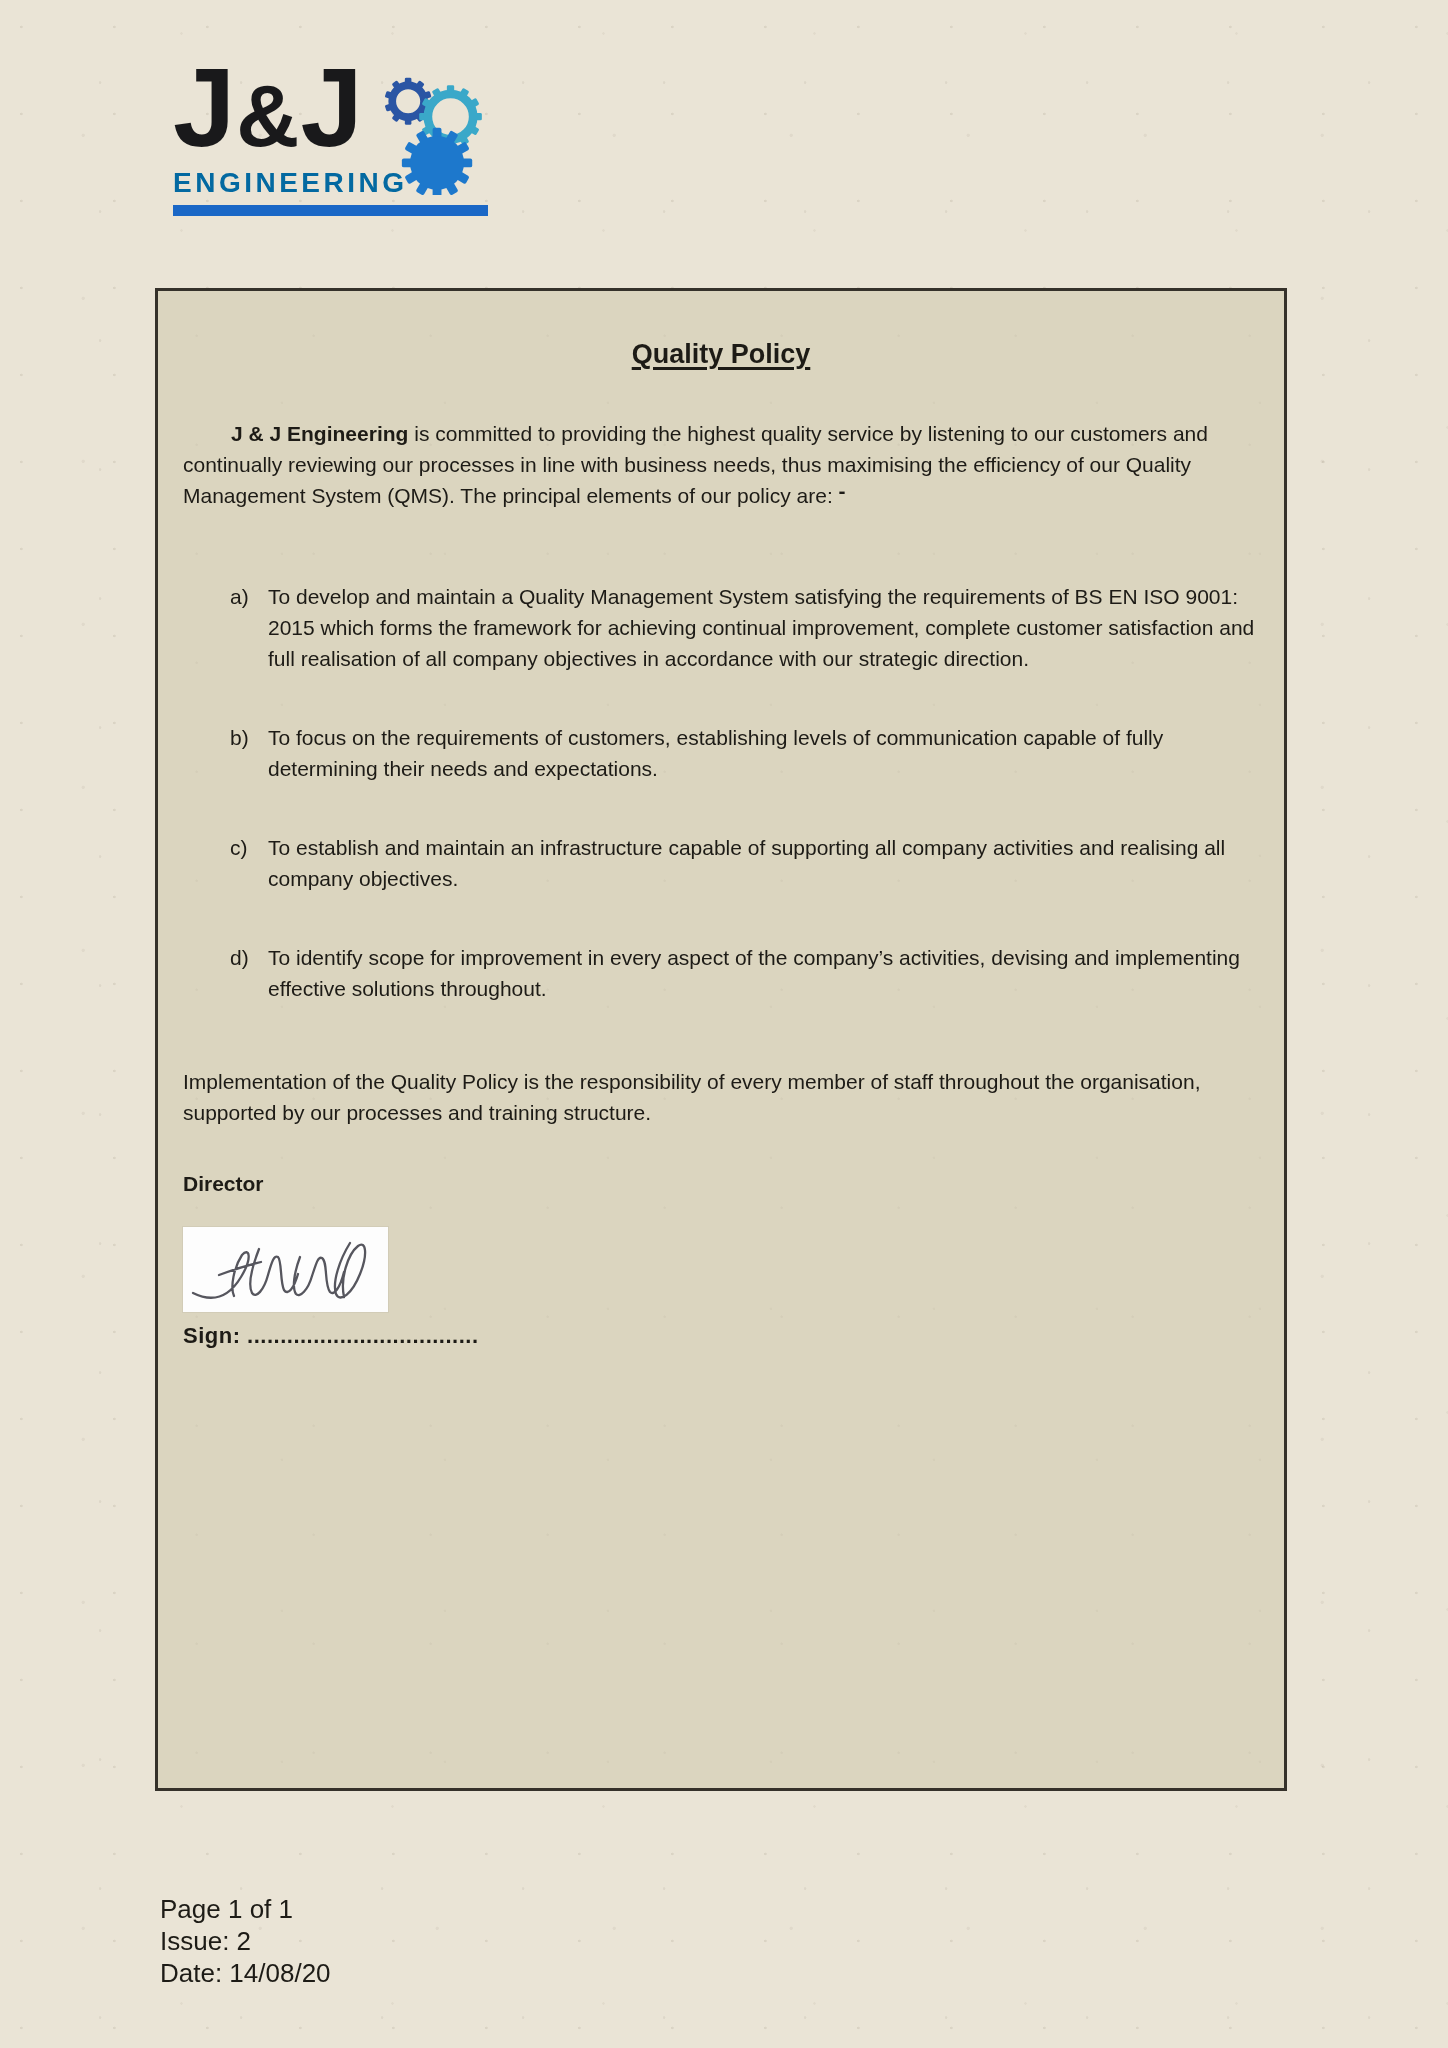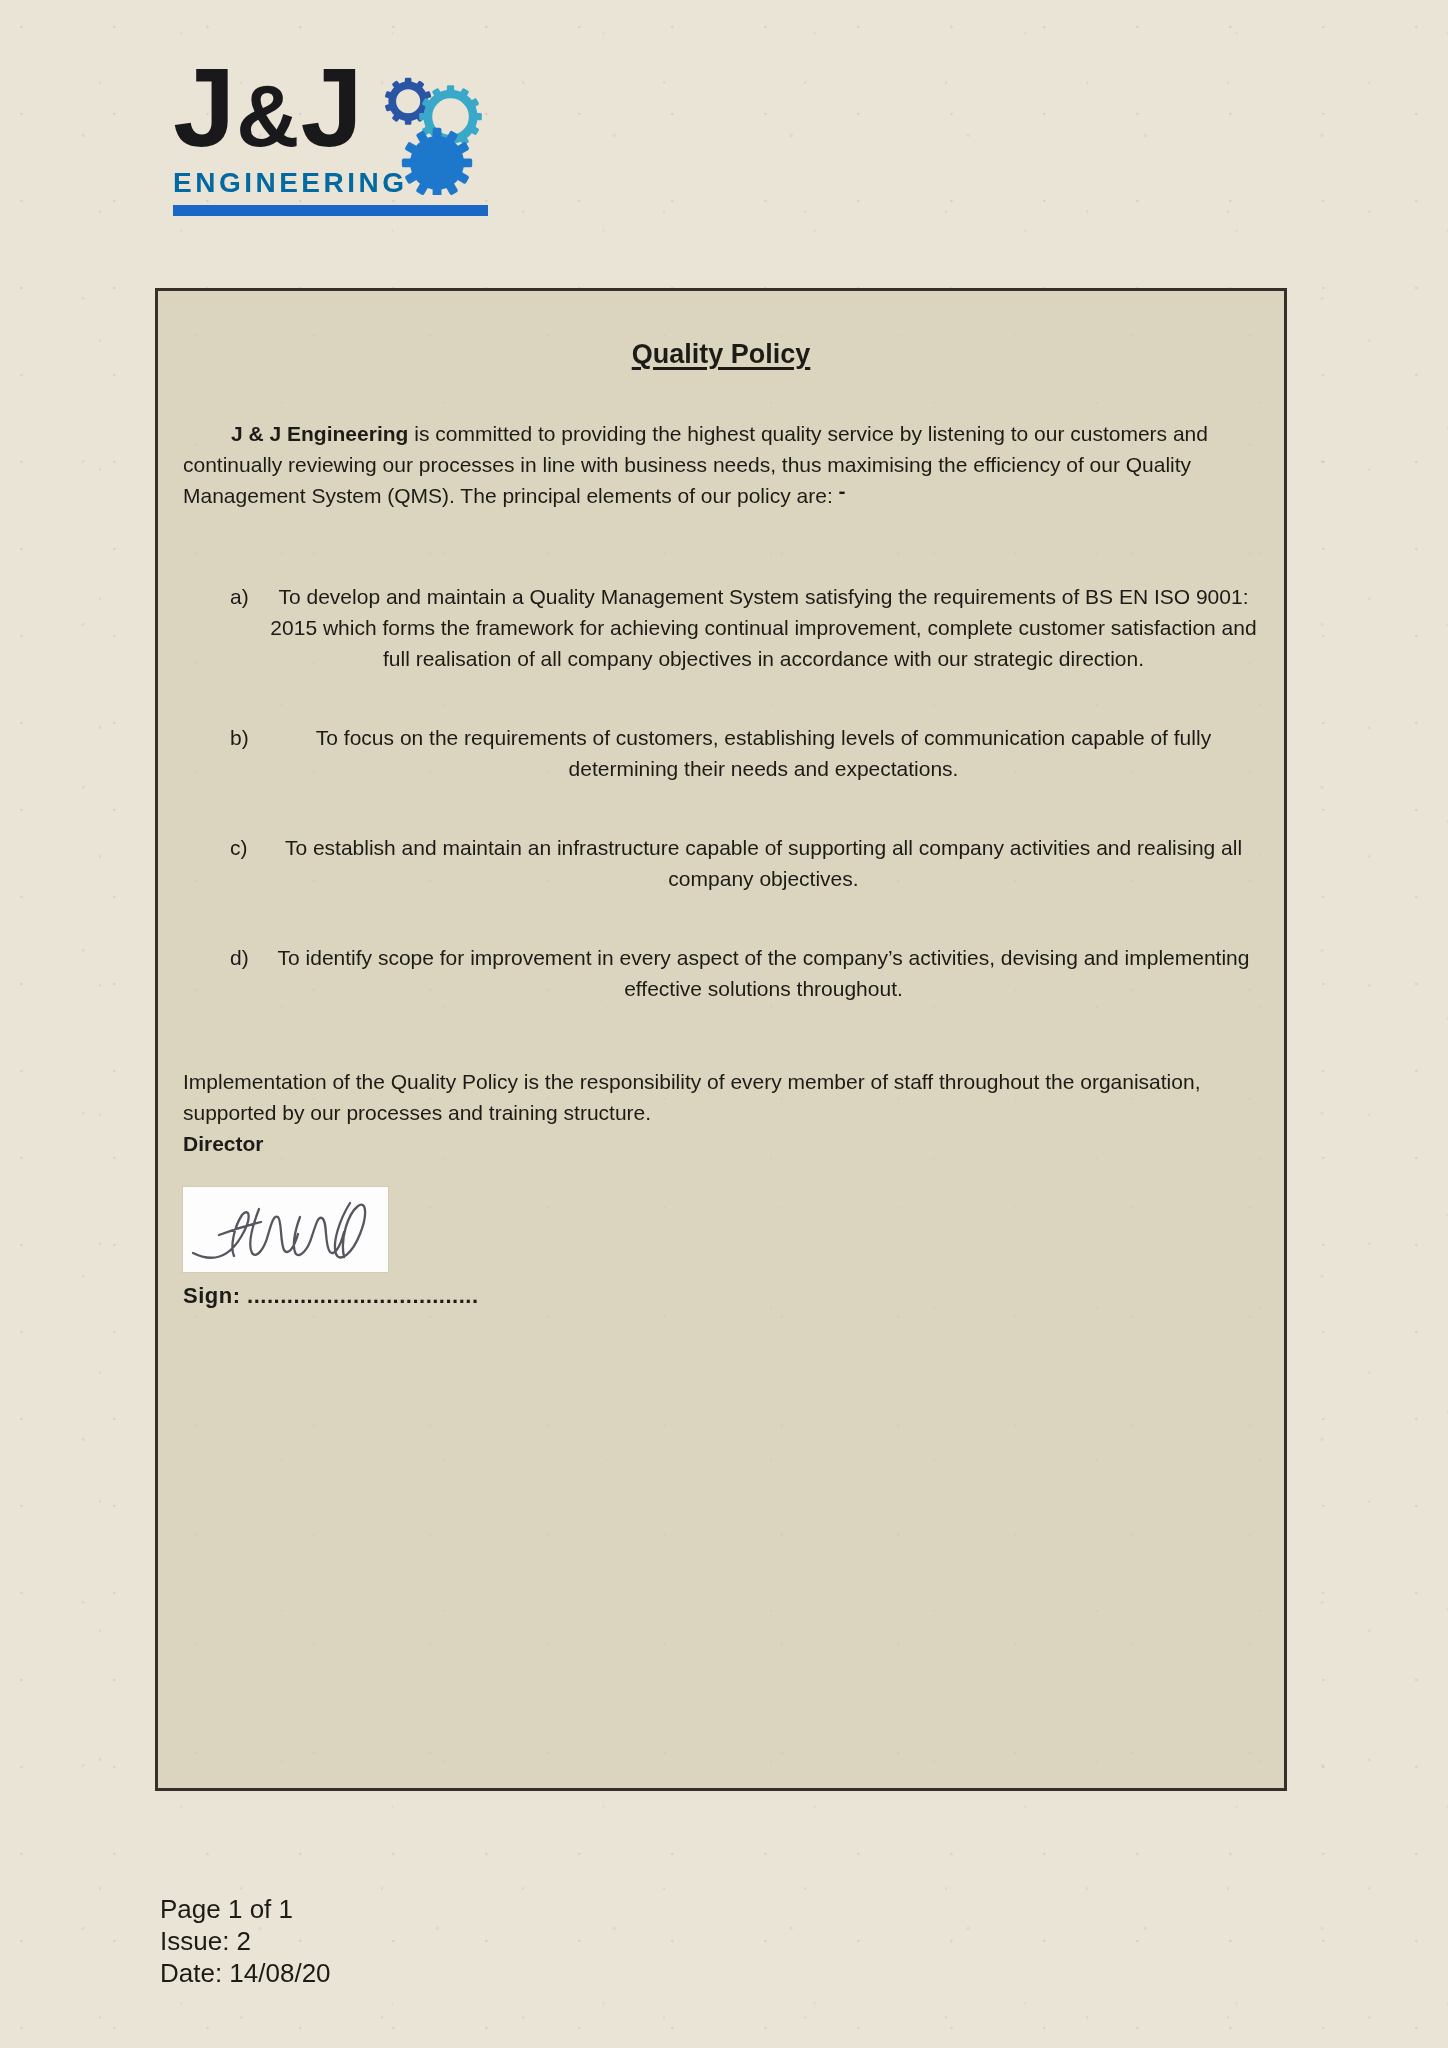--- a/index.html
+++ b/index.html
@@ -58,22 +58,22 @@
     text-decoration:underline;
     text-underline-offset:4px;
     text-decoration-thickness:2.5px;
     margin-bottom:48px;
   }
   .intro{margin-bottom:70px;}
   .intro b{font-weight:bold;margin-left:48px;}
   .intro .dash{position:relative;top:-5px;font-weight:bold;}
   .policy-item{display:flex;padding-left:47px;margin-bottom:48px;}
   .policy-item .marker{flex:0 0 38px;}
-  .policy-item .item-text{flex:1;text-align:center;}
-  .closing{margin-top:62px;}
+  .policy-item .item-text{flex:1;}
+  .closing{margin-top:62px;margin-bottom:40px;}
   .director{font-weight:bold;margin-bottom:28px;}
   .signature{
     width:205px;height:85px;background:#fdfdfd;
     box-shadow:0 0 0 1px rgba(0,0,0,.04);
   }
   .sign-line{font-weight:bold;font-size:22px;letter-spacing:.5px;}
   
   .footer{position:absolute;left:160px;top:1893px;font-size:26px;line-height:32px;}
 </style>
 </head>

